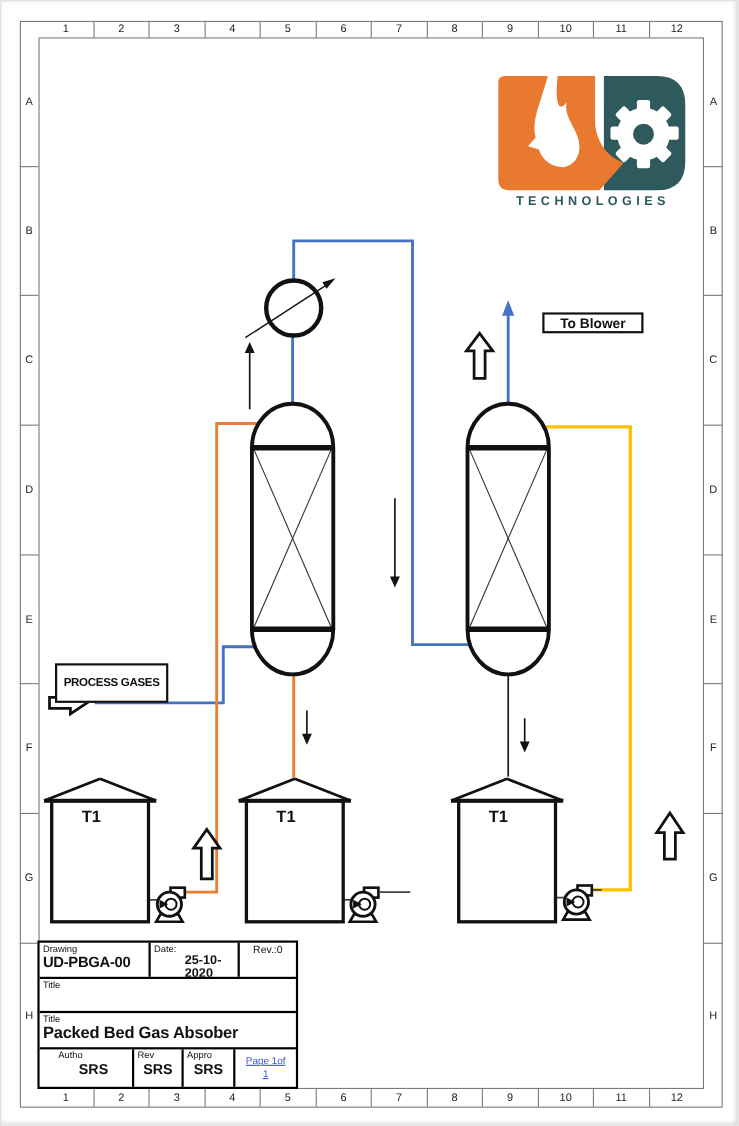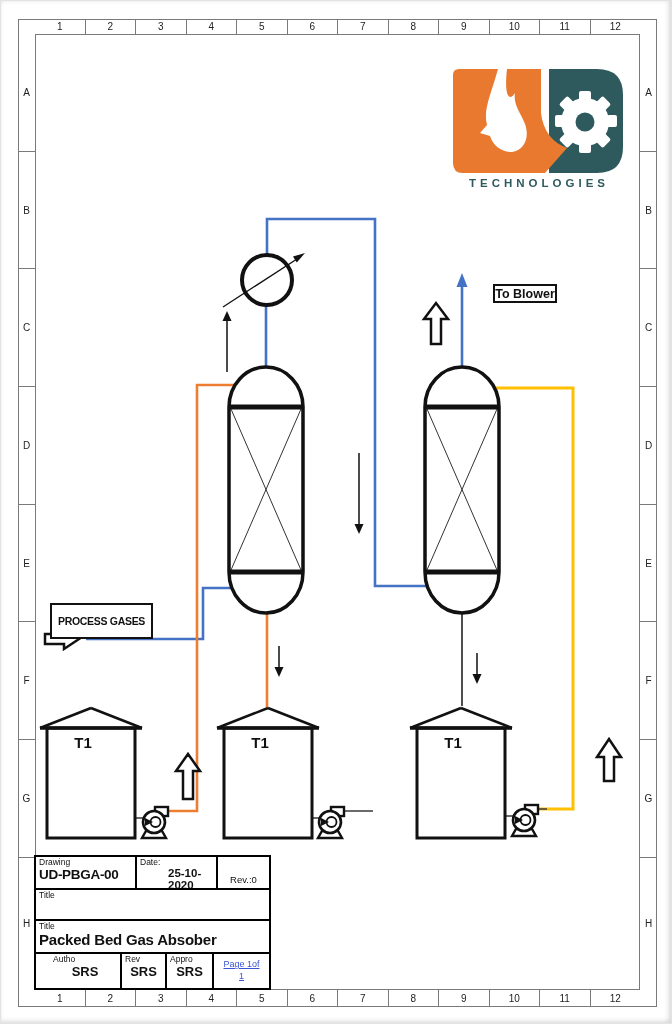--- a/index.html
+++ b/index.html
@@ -23,34 +23,34 @@
   .letcol.left{left:17px;} .letcol.right{left:639px;}
   .lcell{height:117.7px;display:flex;align-items:center;justify-content:center;
     font-size:10px;color:#222;border-bottom:1px solid #7a7a7a;}
   .lcell:last-child{flex:1;height:auto;border-bottom:none;}
   
   .diagram{position:absolute;left:0;top:0;width:672px;height:1024px;}
   
   .boxlabel{position:absolute;background:#fff;border:2px solid #111;font-weight:bold;
     display:flex;align-items:center;justify-content:center;}
   .lbl-process{left:49px;top:602px;width:103px;height:36px;font-size:10.5px;letter-spacing:-0.3px;}
-  .lbl-blower{left:492px;top:283px;width:64px;height:19px;font-size:12.5px;}
+  .lbl-blower{left:492px;top:283px;width:92px;height:19px;font-size:12.5px;}
   .tanklabel{position:absolute;width:60px;text-align:center;font-weight:bold;font-size:15px;}
   .logo-text{position:absolute;left:447px;top:176px;width:182px;text-align:center;
     font-weight:bold;font-size:11.5px;letter-spacing:4px;color:#2E5A5E;}
   
   .titleblock{position:absolute;left:33px;top:854px;width:237px;height:135px;
     border:2px solid #000;background:#fff;display:flex;flex-direction:column;z-index:5;}
   .tb-r{display:flex;border-bottom:2px solid #000;}
   .tb-r1{height:33px;} .tb-r2{height:31px;} .tb-r3{height:33px;}
   .tb-r4{flex:1;border-bottom:none;}
   .tb-c{border-right:2px solid #000;padding:1px 3px;overflow:hidden;}
   .tb-c:last-child{border-right:none;}
   .tb-label{font-size:8.5px;line-height:1.1;color:#111;}
-  .c-drawing{width:101px;} .c-date{width:81px;} .c-rev{flex:1;display:flex;align-items:flex-end;justify-content:center;font-size:9.5px;padding-bottom:3px;}
+  .c-drawing{width:101px;} .c-date{width:81px;} .c-rev{flex:1;display:flex;align-items:flex-end;justify-content:center;font-size:9.5px;padding-bottom:19px;}
   .v-drawing{font-weight:bold;font-size:13.5px;letter-spacing:-0.3px;}
   .v-date{font-weight:bold;font-size:11.5px;margin-left:28px;}
   .v-title1{font-weight:bold;font-size:13.5px;text-align:center;}
   .v-title2{font-weight:bold;font-size:15px;letter-spacing:-0.2px;}
   .c-autho{width:72px;margin-left:14px;} .c-rev2{width:45px;} .c-appro{width:47px;}
   .v-srs{font-weight:bold;font-size:13px;text-align:center;}
   .c-page{flex:1;display:flex;flex-direction:column;align-items:center;justify-content:center;
     font-size:9px;color:#3A55D4;text-decoration:underline;cursor:pointer;line-height:1.3;}
 </style>
 </head>

